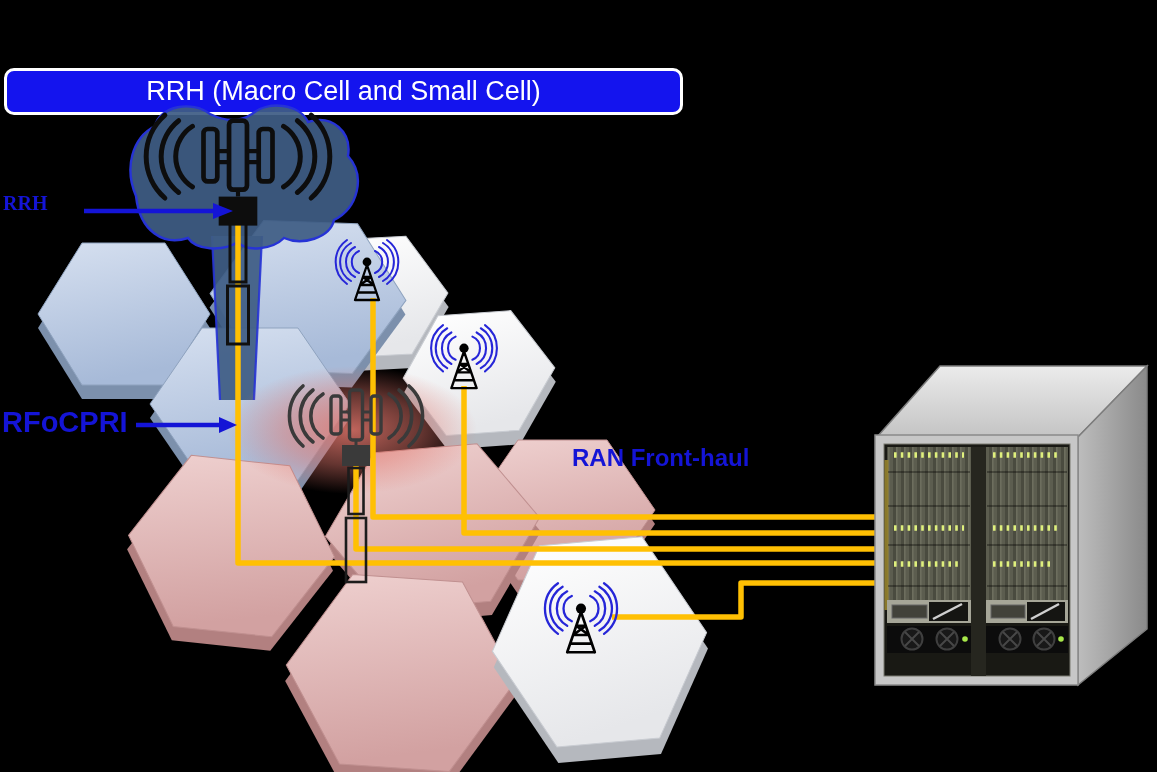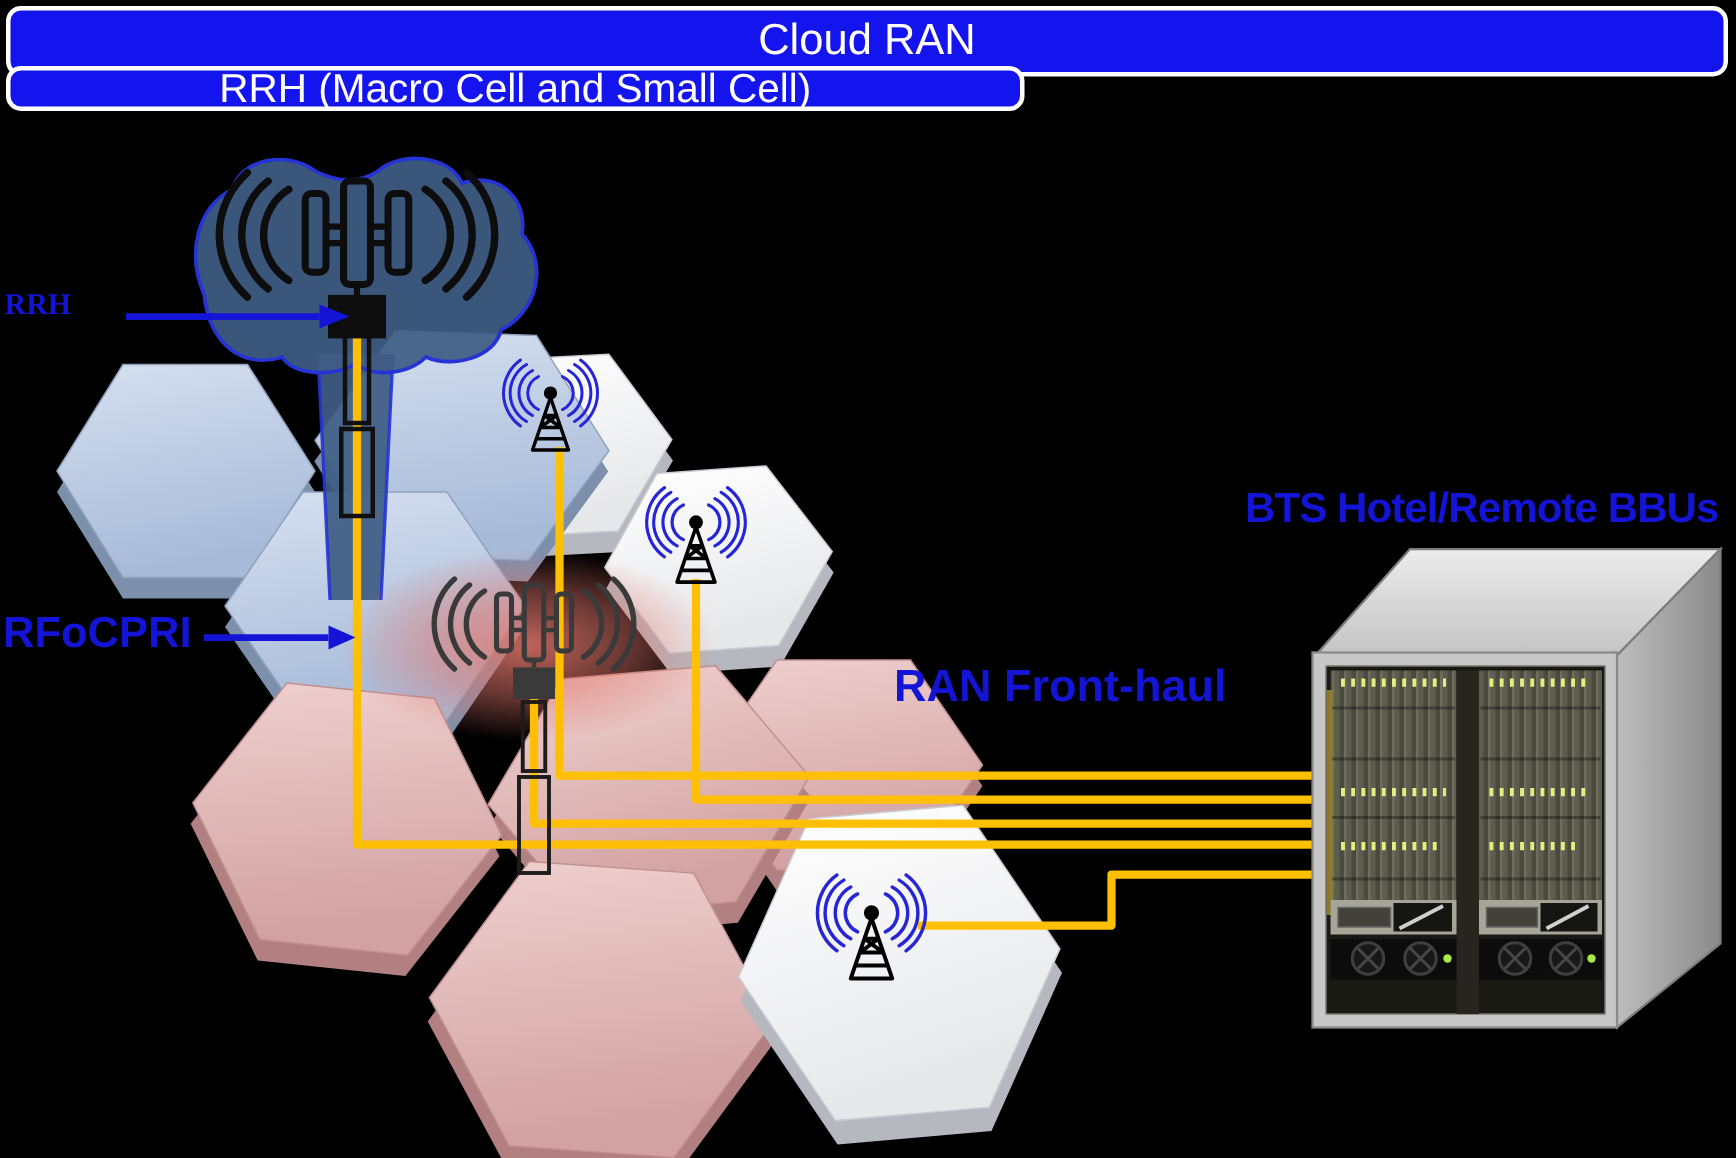--- a/index.html
+++ b/index.html
@@ -2,37 +2,34 @@
 <html><head>
 <meta charset="utf-8">
 <style>
   html,body{margin:0;padding:0;background:#000;}
   #stage{position:relative;width:1157px;height:772px;background:#000;overflow:hidden;
          font-family:"Liberation Sans",sans-serif;}
   .banner{position:absolute;background:#1414EE;border:3px solid #ffffff;border-radius:10px;
           color:#fff;display:flex;align-items:center;justify-content:center;
           font-family:"Liberation Sans",sans-serif;box-sizing:border-box;}
   #banner-top{left:4px;top:4px;width:1148px;height:47px;font-size:29px;}
-  #banner-left{left:4px;top:44px;width:679px;height:30px;font-size:27px;}
+  #banner-left{left:4px;top:68px;width:679px;height:47px;font-size:27px;}
   #banner-right{left:690px;top:56px;width:462px;height:47px;font-size:27px;}
   .lbl{position:absolute;color:#1414D6;font-weight:700;z-index:3;white-space:nowrap;}
   #lbl-rrh{left:3px;top:192px;font-size:20px;font-family:Liberation Serif, serif;}
   #lbl-rfocpri{left:2px;top:406px;font-size:29px;}
-  #lbl-fronthaul{left:596px;top:438px;font-size:30px;line-height:40px;}
+  #lbl-fronthaul{left:572px;top:438px;font-size:24px;line-height:40px;}
   #lbl-bts{left:830px;top:323px;font-size:28px;letter-spacing:-0.6px;}
   svg{position:absolute;left:0;top:0;z-index:1;}
 </style>
 </head>
 <body>
 
 <div id="stage">
 
-  <div class="banner" id="banner-top">
-    <span>Cloud RAN</span>
-  </div>
   <div class="banner" id="banner-left">
     <span>RRH (Macro Cell and Small Cell)</span>
   </div>
 
   <svg width="1157" height="772" viewBox="0 0 1157 772">
     <defs>
       <linearGradient id="gBlue" x1="0" y1="0" x2="0.25" y2="1">
         <stop offset="0" stop-color="#d6e0f0"></stop>
           <stop offset="1" stop-color="#a7bad8"></stop>
       </linearGradient>
@@ -238,15 +235,14 @@
         <circle cx="1061" cy="639" r="2.8" fill="#a8e84a"></circle>
       </g>
     </g>
   </svg>
 
   <div class="lbl" id="lbl-rrh">RRH</div>
   <div class="lbl" id="lbl-rfocpri">RFoCPRI</div>
   <div class="lbl" id="lbl-fronthaul">
     <div>RAN Front-haul</div>
   </div>
-  <div class="lbl" id="lbl-bts">BTS Hotel/Remote BBUs</div>
 
 </div>
 
 </body></html>

